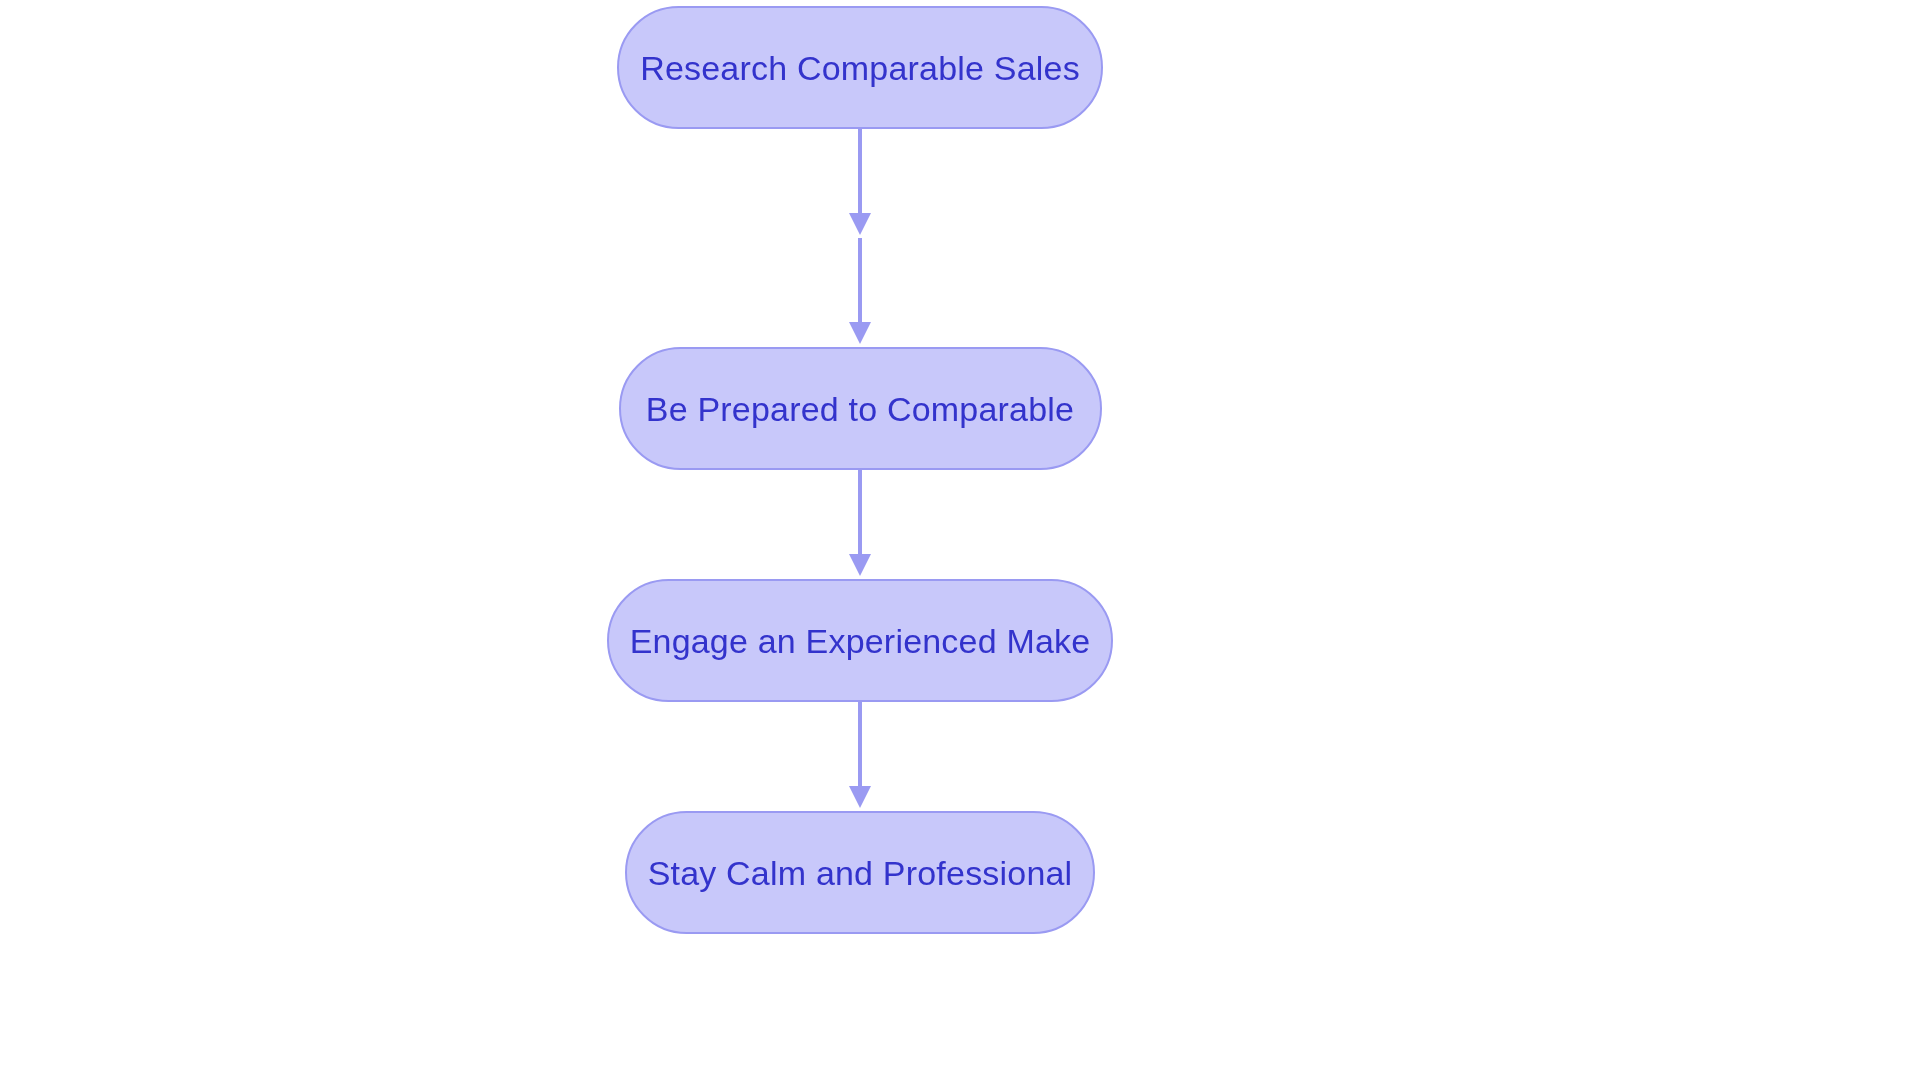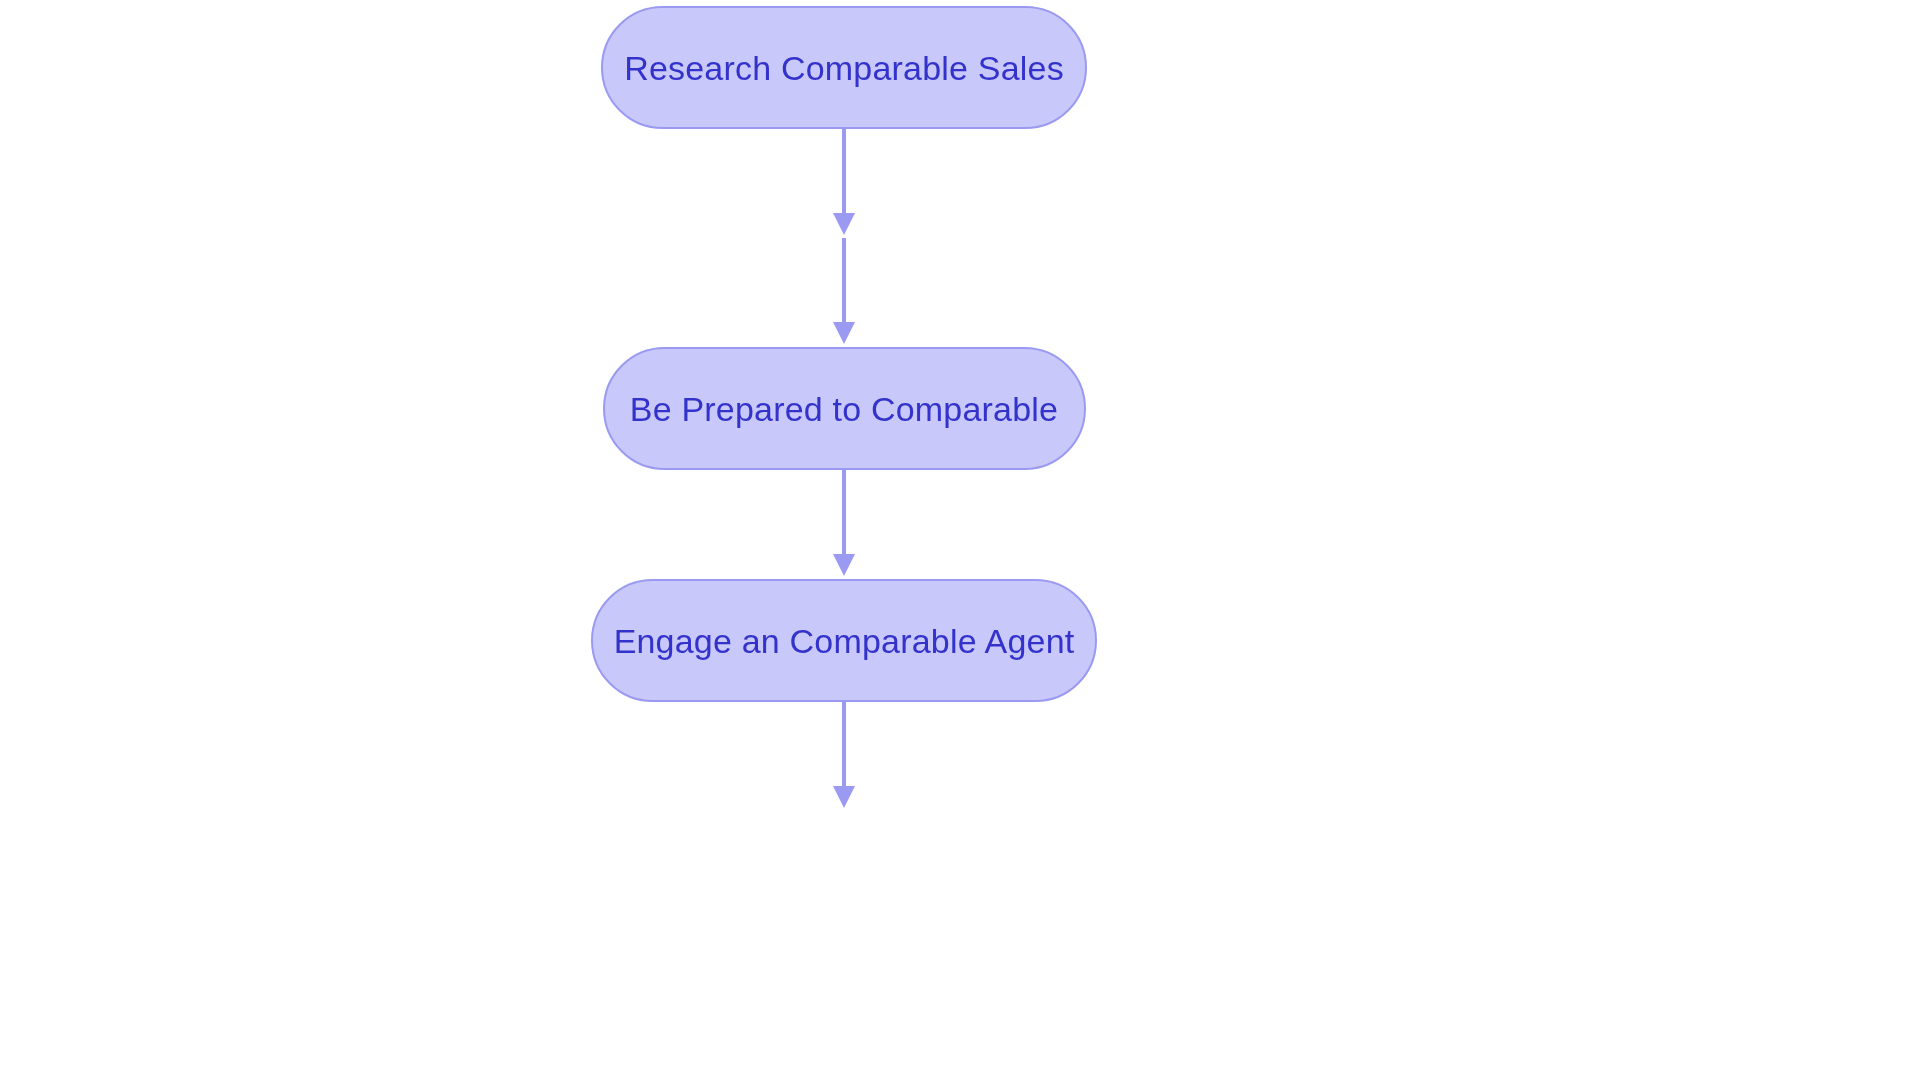--- a/index.html
+++ b/index.html
@@ -25,20 +25,21 @@
   .flow-column {
     position: absolute;
     left: 0;
     top: 0;
     width: 1688px;
     height: 1083px;
     display: flex;
     flex-direction: column;
     align-items: center;
     justify-content: flex-start;
+    padding-left: 16px;
   }
 
   .node {
     box-sizing: border-box;
     height: 123px;
     display: flex;
     align-items: center;
     justify-content: center;
     background: #c8c8fa;
     border: 2px solid #9a9af2;
@@ -110,25 +111,28 @@
     </div>
 
     <div class="connector">
       <svg width="30" height="109" viewBox="0 0 30 109" xmlns="http://www.w3.org/2000/svg">
         <line x1="15" y1="0" x2="15" y2="86" stroke="#9a9af2" stroke-width="4"></line>
         <polygon points="4,84 26,84 15,106" fill="#9a9af2"></polygon>
       </svg>
     </div>
 
     <div class="node node-3">
-      <span class="node-label">Engage an Comparable Agent</span>
+      <span class="node-label">Engage an Experienced Make</span>
     </div>
 
     <div class="connector">
       <svg width="30" height="109" viewBox="0 0 30 109" xmlns="http://www.w3.org/2000/svg">
         <line x1="15" y1="0" x2="15" y2="86" stroke="#9a9af2" stroke-width="4"></line>
         <polygon points="4,84 26,84 15,106" fill="#9a9af2"></polygon>
       </svg>
     </div>
 
+    <div class="node node-4">
+      <span class="node-label">Stay Calm and Professional</span>
+    </div>
 
   </div>
 </div>
 
 </body></html>

